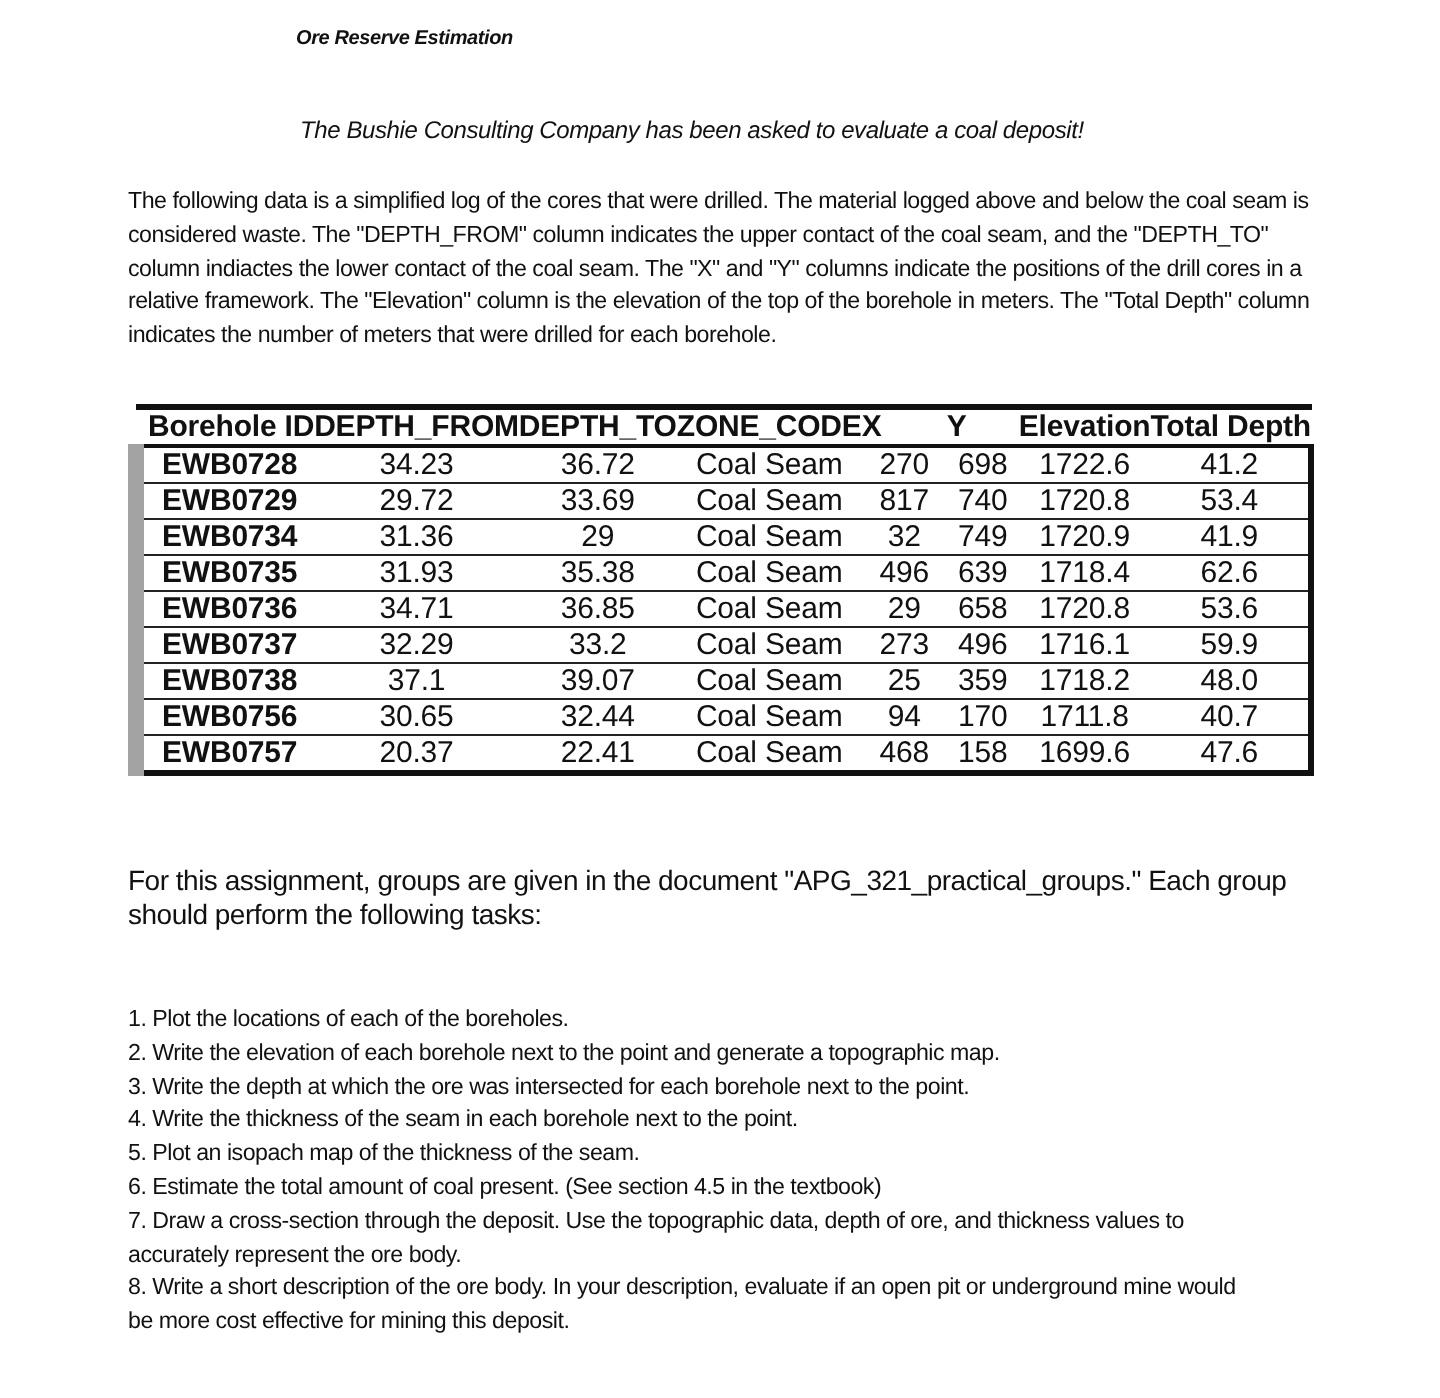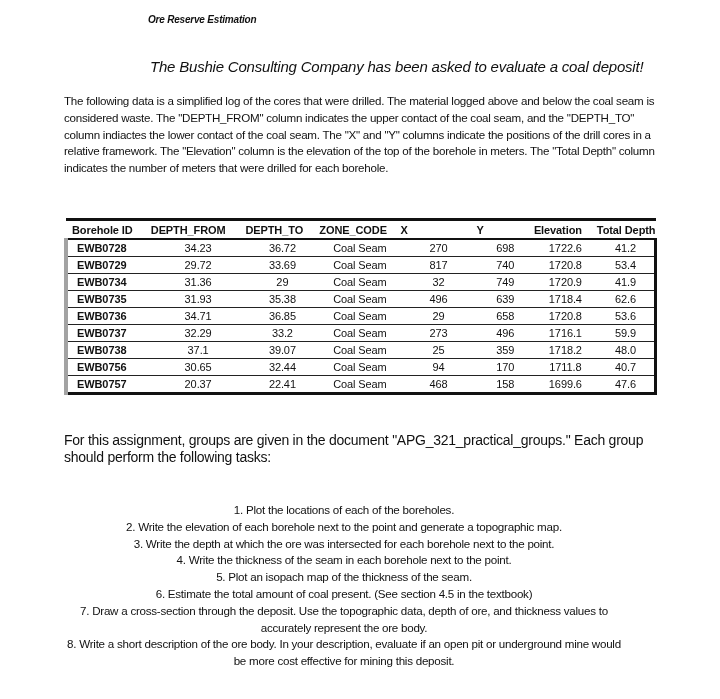--- a/index.html
+++ b/index.html
@@ -21,41 +21,41 @@
       top: 14px;
       font-size: 10px;
       font-weight: bold;
       font-style: italic;
       letter-spacing: -0.2px;
     }
     .subtitle {
       position: absolute;
       left: 150px;
       top: 58px;
-      font-size: 15px;
+      font-size: 12px;
       font-style: italic;
       letter-spacing: -0.2px;
     }
     .intro {
       position: absolute;
       left: 64px;
       top: 93px;
       width: 600px;
       font-size: 11.6px;
       line-height: 16.8px;
       letter-spacing: -0.25px;
       margin: 0;
     }
     table.data {
       position: absolute;
       left: 64px;
-      top: 218px;
+      top: 202px;
       width: 593px;
       border-collapse: collapse;
-      font-size: 11px;
+      font-size: 15px;
       letter-spacing: -0.1px;
     }
     table.data th {
       font-weight: bold;
       height: 17px;
       padding: 0;
       text-align: left;
       border-top: 3px solid #111;
       border-bottom: 2px solid #111;
       white-space: nowrap;
@@ -64,21 +64,21 @@
       height: 16px;
       padding: 0;
       text-align: center;
       border-bottom: 1.5px solid #222;
       white-space: nowrap;
     }
     table.data tbody tr:last-child td {
       border-bottom: 3px solid #111;
     }
     table.data tbody td:first-child {
-      border-left: 4px solid #a3a3a3;
+      border-left: 8px solid #a3a3a3;
       font-weight: bold;
       text-align: left;
       padding-left: 9px;
     }
     table.data tbody td:last-child {
       border-right: 3px solid #111;
     }
     table.data th:first-child { text-align: left; padding-left: 6px; }
     .groups {
       position: absolute;
@@ -95,21 +95,21 @@
       left: 64px;
       top: 502px;
       width: 560px;
       font-size: 11.6px;
       line-height: 16.8px;
       letter-spacing: -0.25px;
       margin: 0;
       padding: 0;
       list-style: none;
     }
-    .tasks li { margin: 0; padding: 0; text-align: center; }
+    .tasks li { margin: 0; padding: 0; }
   </style>
 </head>
 <body>
 
 <div class="title">Ore Reserve Estimation</div>
 <div class="subtitle">The Bushie Consulting Company has been asked to evaluate a coal deposit!</div>
 <p class="intro">The following data is a simplified log of the cores that were drilled. The material logged above and below the coal seam is considered waste. The "DEPTH_FROM" column indicates the upper contact of the coal seam, and the "DEPTH_TO" column indiactes the lower contact of the coal seam. The "X" and "Y" columns indicate the positions of the drill cores in a relative framework. The "Elevation" column is the elevation of the top of the borehole in meters. The "Total Depth" column indicates the number of meters that were drilled for each borehole.</p>
 
 <table class="data">
   <colgroup>

